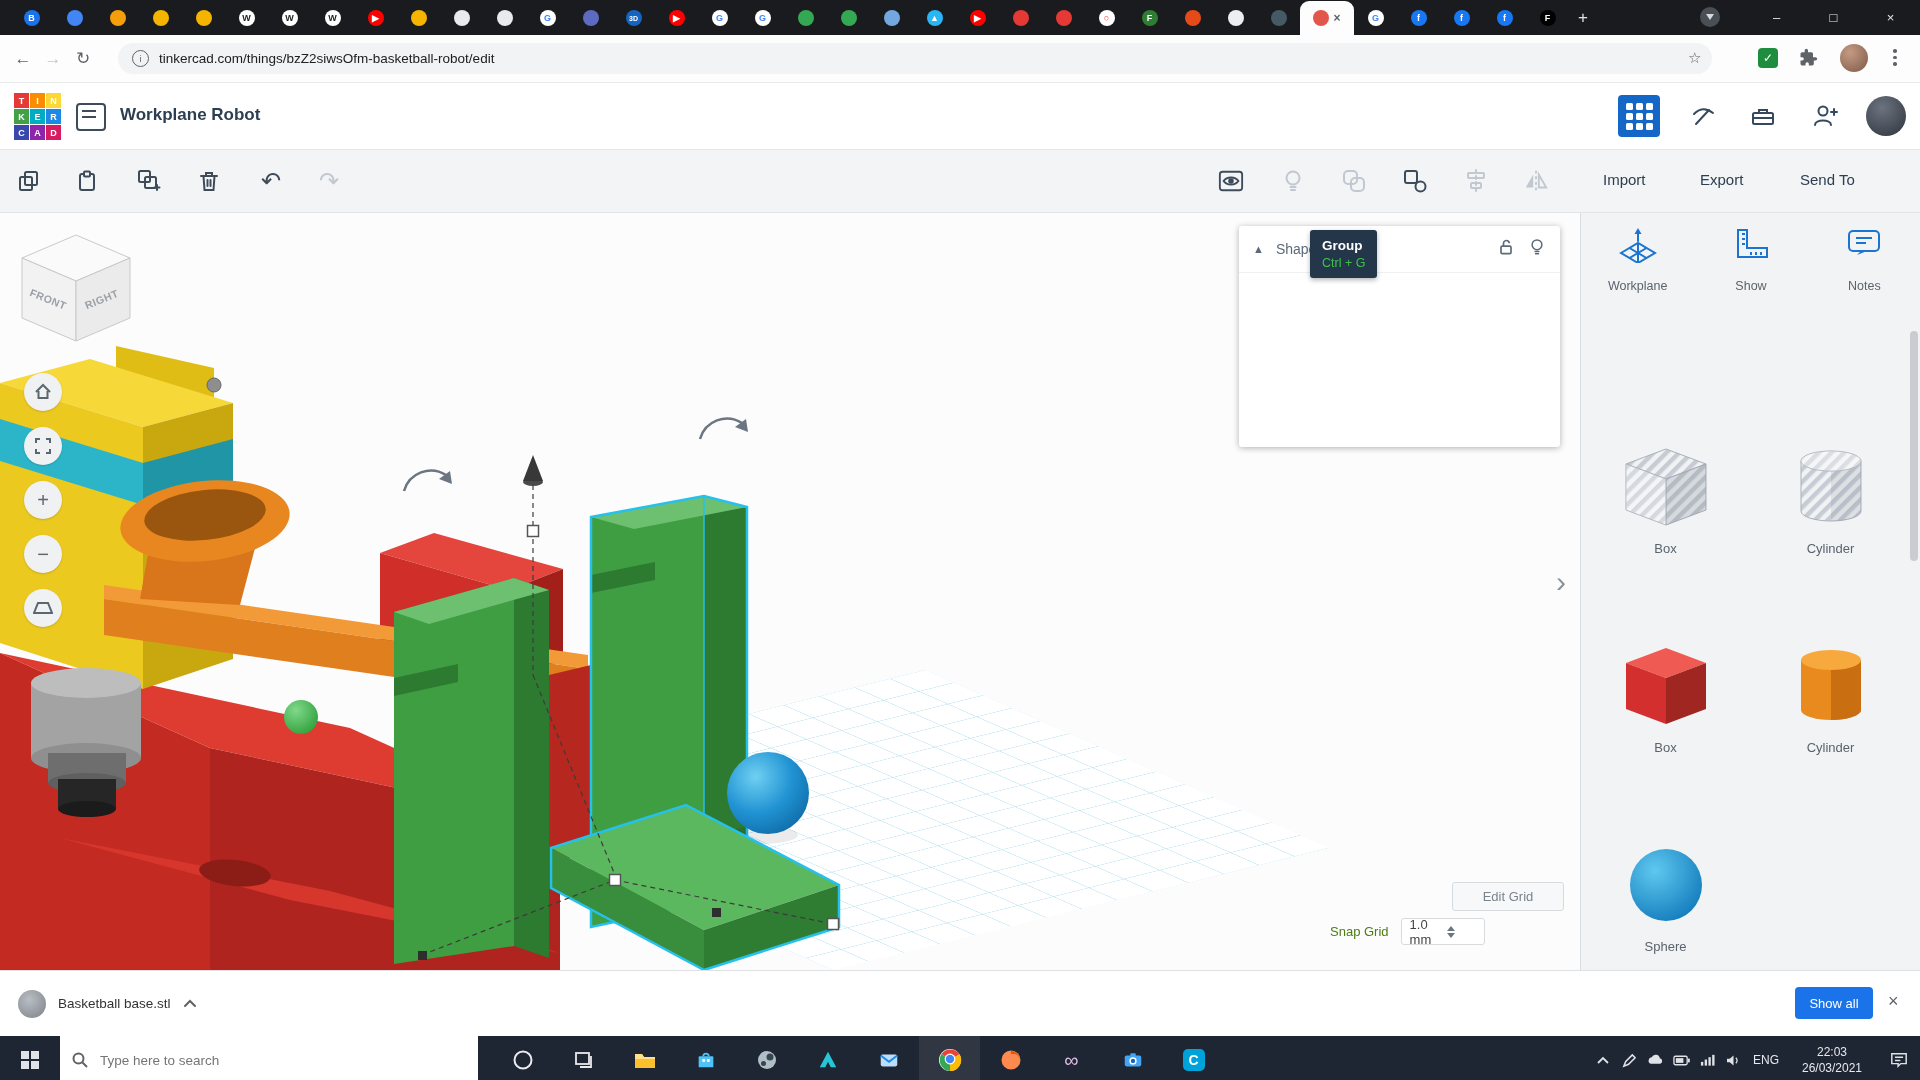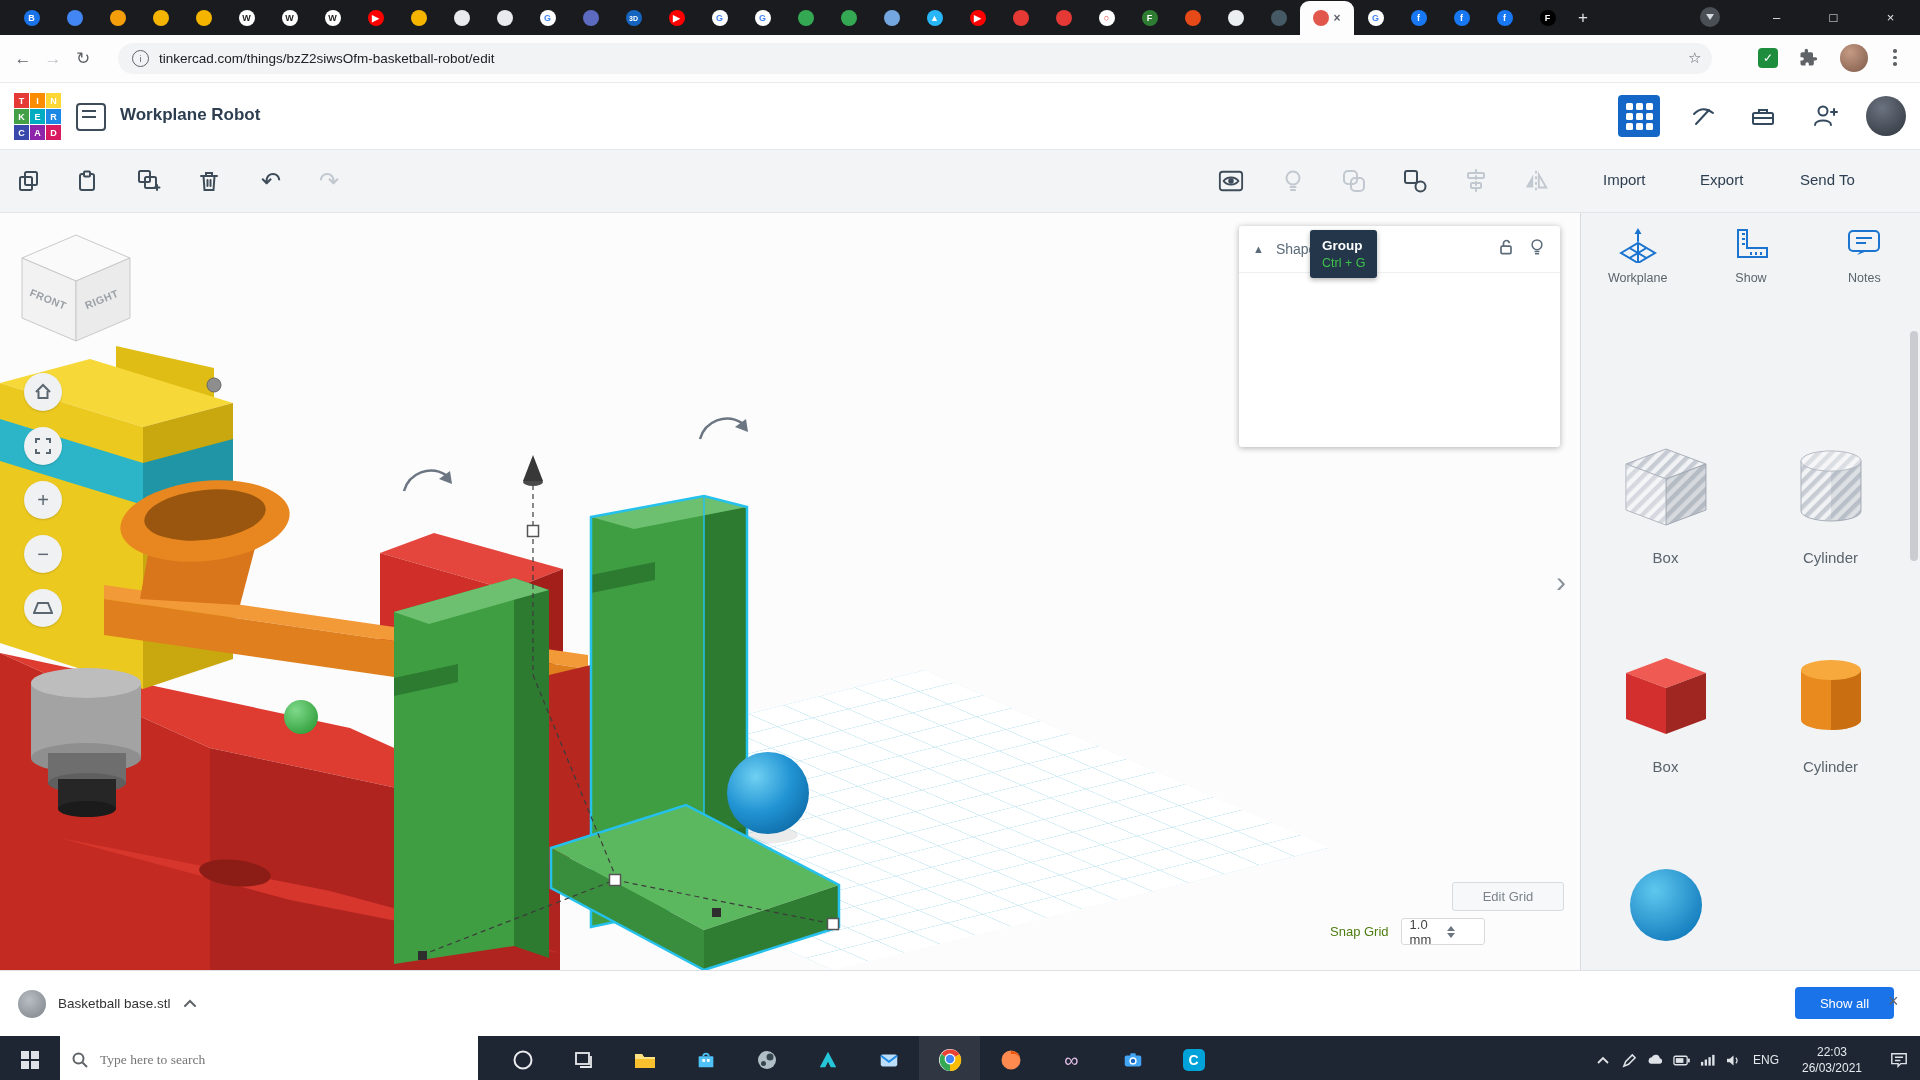--- a/index.html
+++ b/index.html
@@ -74,44 +74,44 @@
   .swatch .circ{width:48px;height:48px;border-radius:50%}
   .circ.solid{background:#35b24a;border:1px solid #2a9a3e}
   .circ.hole{background:repeating-linear-gradient(135deg,#eef0f2 0 5px,#c3c9d0 5px 10px);border:1px solid #aeb6bd}
   .swatch span{font-size:13px;color:#5f6b76}
   .tooltip{position:absolute;left:1310px;top:17px;background:#24364a;border-radius:3px;padding:8px 12px;z-index:40;box-shadow:0 2px 5px rgba(0,0,0,.3)}
   .tooltip .tt1{font-size:13.5px;font-weight:bold;color:#fff}
   .tooltip .tt2{font-size:12.5px;color:#3ec24a;margin-top:3px}
   
   .sidebar{position:absolute;left:1580px;top:0;width:340px;height:757px;background:#f2f3f5;border-left:1px solid #dadde0}
   .sbtools{position:absolute;left:0;top:14px;width:340px;display:grid;grid-template-columns:1fr 1fr 1fr;justify-items:center}
-  .sbtool{display:flex;flex-direction:column;align-items:center;gap:8px}
+  .sbtool{display:flex;flex-direction:column;align-items:center;gap:16px}
   .sbtool span{font-size:12.5px;color:#5a646d}
   .libbox{position:absolute;left:6px;top:115px;width:314px;height:64px;background:#fff;border:1px solid #d9dde1;border-radius:4px;box-sizing:border-box;padding:9px 14px}
   .libvendor{font-size:11px;color:#8a949c}
   .libname{font-size:16px;color:#333;margin-top:4px}
   .libcaret{position:absolute;right:14px;top:26px;font-size:11px;color:#3e4c59}
   .shapes{position:absolute;left:2px;top:232px;width:330px;display:grid;grid-template-columns:1fr 1fr;row-gap:88px;justify-items:center}
   .shape{display:flex;flex-direction:column;align-items:center}
-  .shape span{font-size:15px;color:#5a646d;margin-top:20px}
+  .shape span{font-size:13px;color:#5a646d;margin-top:12px}
   .sbscroll{position:absolute;right:3px;top:118px;width:8px;height:230px;background:#c9cdd2;border-radius:4px}
   
   .dlbar{position:relative;height:65px;background:#fff;border-top:1px solid #dfe1e4;display:flex;align-items:center}
   .dlchip{display:flex;align-items:center;gap:12px;margin-left:18px}
   .dlicon{width:28px;height:28px;border-radius:50%;background:radial-gradient(circle at 40% 35%,#b9bec4,#7c8288);position:relative}
   .dlname{font-size:13.5px;color:#333}
-  .dlbtn-showall{position:absolute;left:1795px;top:16px;width:99px;height:32px;background:#1a73e8;border-radius:4px;color:#fff;font-size:13px;display:flex;align-items:center;justify-content:center}
+  .dlbtn-showall{position:absolute;left:1795px;top:16px;width:78px;height:32px;background:#1a73e8;border-radius:4px;color:#fff;font-size:13px;display:flex;align-items:center;justify-content:center}
   .dlclose{position:absolute;left:1888px;top:20px;color:#5f6368;font-size:18px}
   
   .taskbar{position:relative;height:48px;background:#1f2633;display:flex;align-items:center}
   .startbtn{width:60px;height:48px;display:flex;align-items:center;justify-content:center}
   .winlogo{display:grid;grid-template-columns:8px 8px;grid-auto-rows:8px;gap:1.5px}
   .winlogo i{background:#dfe3e8}
   .tbsearch{width:418px;height:48px;background:#fff;display:flex;align-items:center;padding-left:12px;box-sizing:border-box;gap:10px}
-  .tbsearch input{border:none;outline:none;font-size:13.5px;color:#ef4444;width:330px;font-family:Liberation Serif, serif;background:transparent}
+  .tbsearch input{border:none;outline:none;font-size:13.5px;color:#ef4444;width:330px;font-family:Liberation Sans, sans-serif;background:transparent}
   .tbicons{display:flex;margin-left:14px}
   .tslot{width:61px;height:48px;display:flex;align-items:center;justify-content:center;position:relative}
   .tslot.active{background:rgba(255,255,255,.08)}
   .tslot.active:after{content:"";position:absolute;left:10px;bottom:0;width:41px;height:3px;background:#76b9ed}
   .tray{position:absolute;right:0;top:0;height:48px;display:flex;align-items:center}
   .trayic{width:26px;height:48px;display:flex;align-items:center;justify-content:center}
   .eng{font-size:12px;color:#e6e9ee;width:40px;text-align:center}
   .clock{width:92px;text-align:center;color:#e6e9ee;font-size:12px;line-height:1.35}
   .action{width:42px;height:48px;display:flex;align-items:center;justify-content:center}
 </style>

